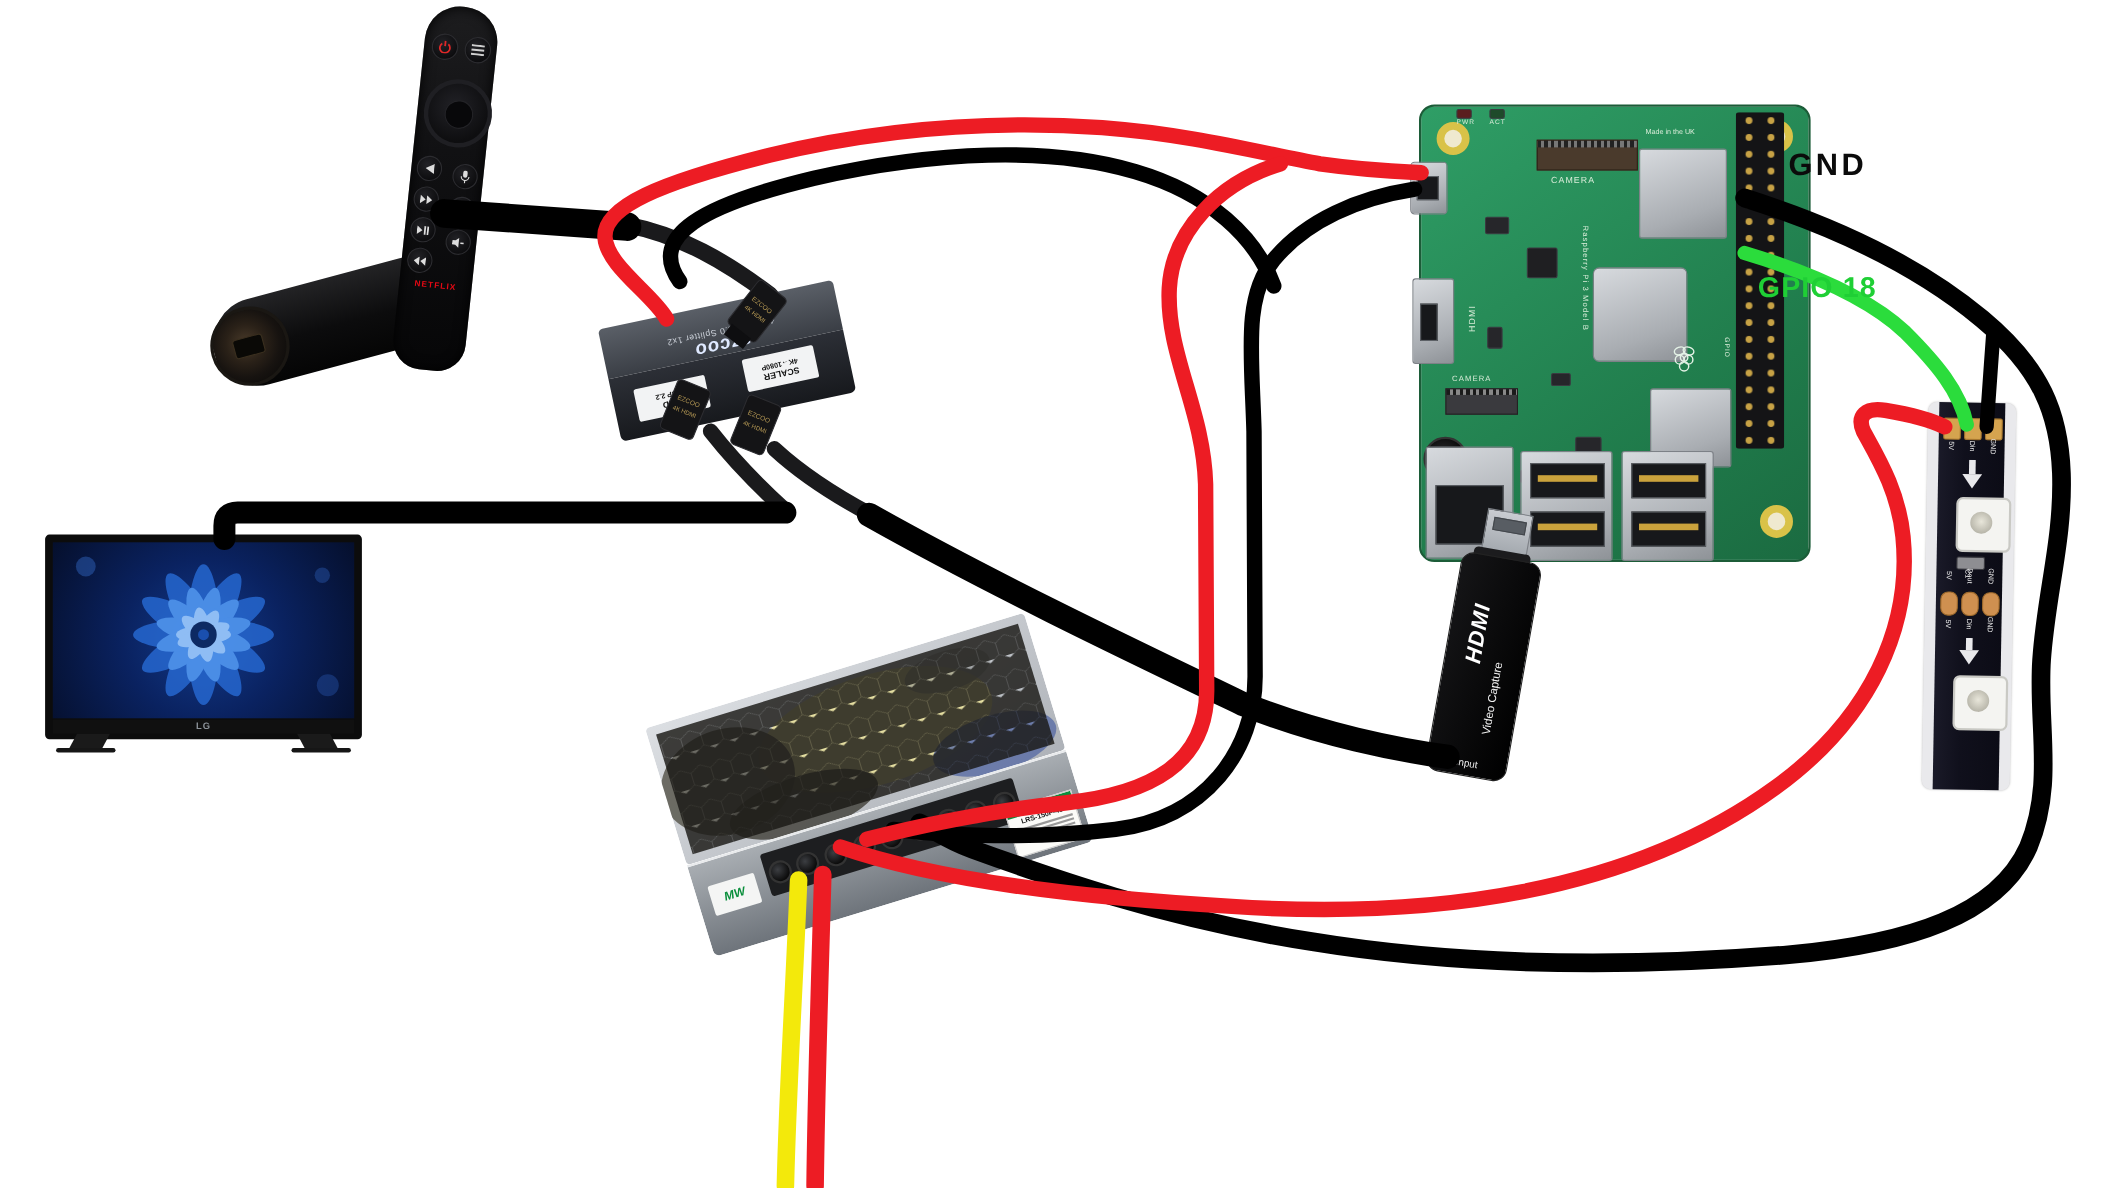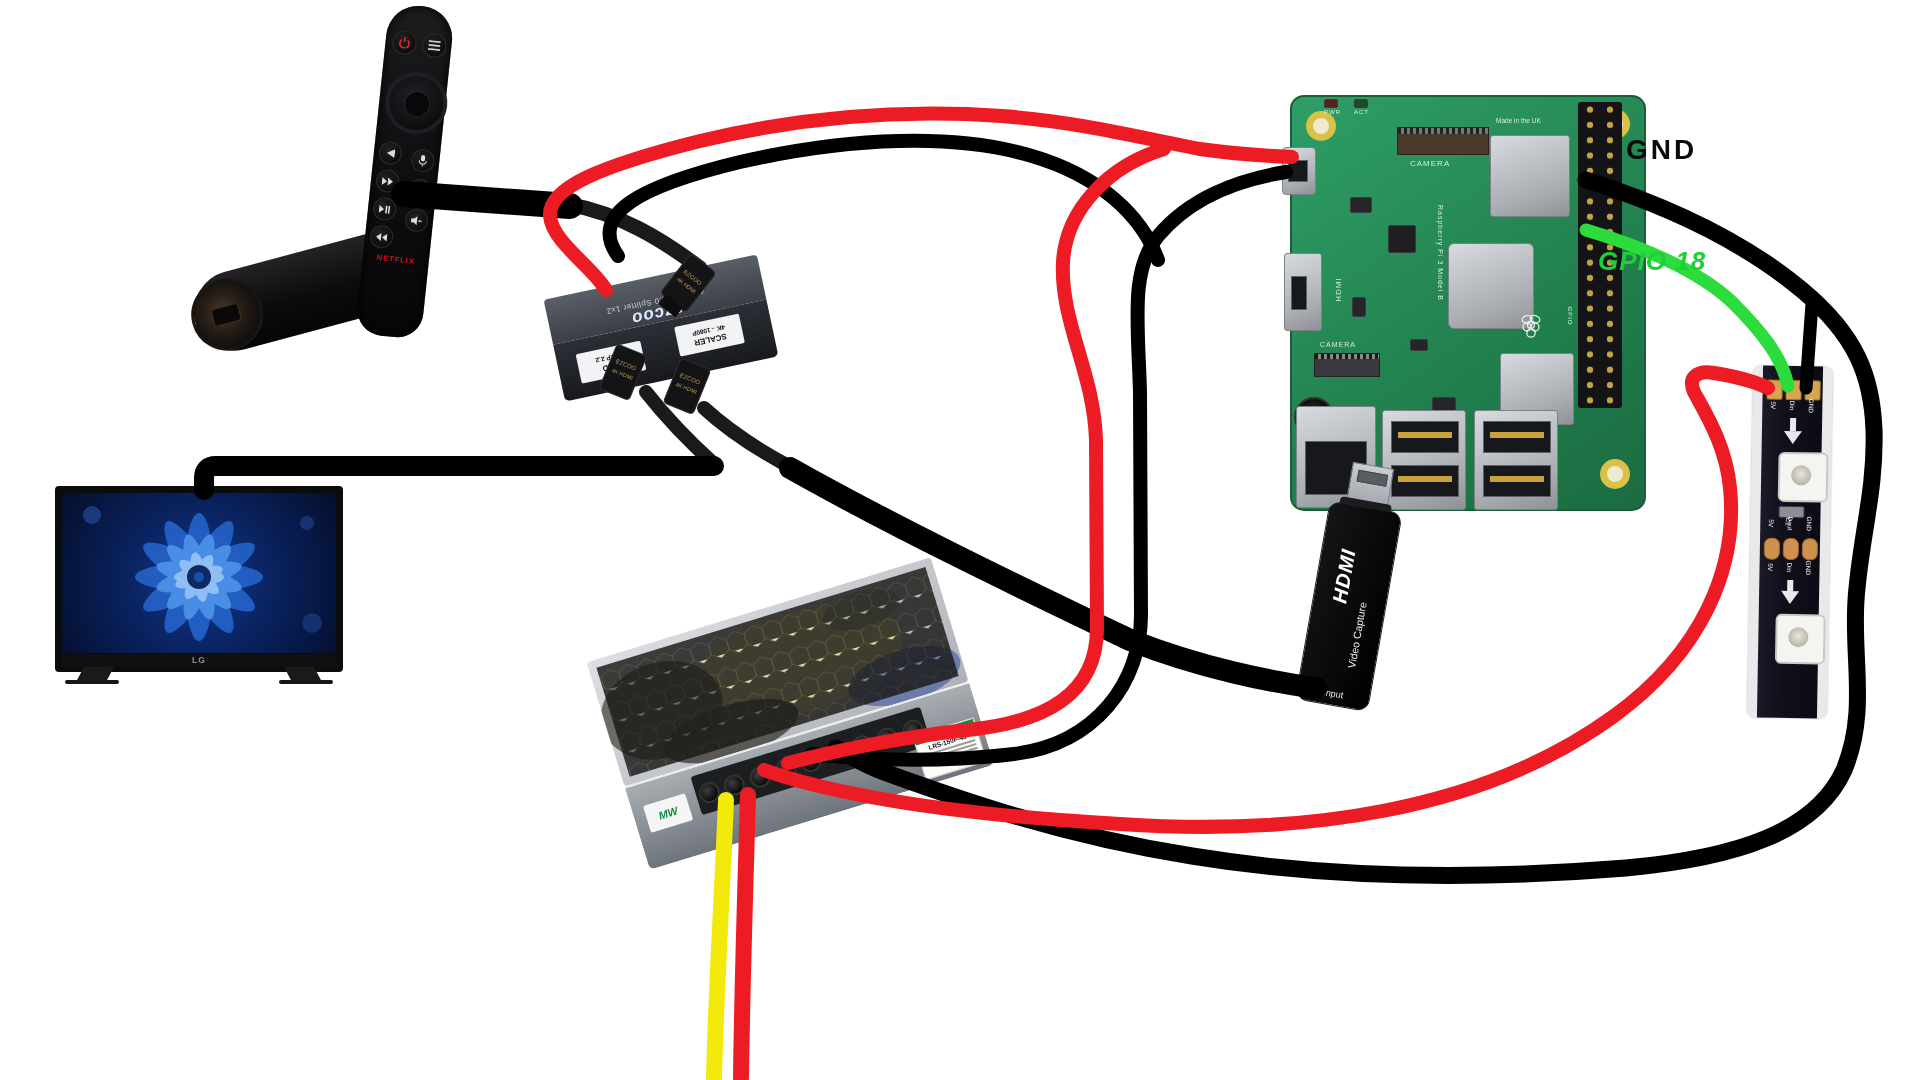--- a/index.html
+++ b/index.html
@@ -47,40 +47,40 @@
   
   .dongle{left:1312px;top:505px;width:72px;height:200px;transform:rotate(10deg);}
   .dongle-body{left:0;top:0;width:72px;height:200px;background:linear-gradient(100deg,#151517,#000);border-radius:12px;border:1px solid #222;}
   .dg-brand{left:-32px;top:58px;width:120px;height:26px;transform:rotate(-90deg);text-align:center;color:#fff;font-weight:800;font-style:italic;font-size:20px;letter-spacing:1px;}
   .dg-title{left:-10px;top:120px;width:120px;height:14px;transform:rotate(-90deg);text-align:center;color:#f2f2f2;font-size:10.5px;}
   .dg-input{left:0;bottom:6px;width:72px;text-align:center;color:#eee;font-size:9px;position:absolute;}
   .usb{left:16px;top:-42px;width:40px;height:46px;background:linear-gradient(180deg,#c9ccd1,#9aa0a6);border:1px solid #7d8187;}
   .usb-slot{left:6px;top:6px;width:28px;height:10px;background:#585d63;border:1px solid #43474c;}
 
   
-  .tv{left:55px;top:486px;width:288px;height:186px;background:#0c0c0c;border-radius:4px;padding:0;}
+  .tv{left:41px;top:486px;width:288px;height:186px;background:#0c0c0c;border-radius:4px;padding:0;}
   .tv-screen{left:7px;top:7px;width:274px;height:160px;background:radial-gradient(circle at 50% 55%,#123a8a 0%,#0a2260 45%,#050f2c 100%);overflow:hidden;}
   .tv-bar{left:7px;top:168px;width:274px;height:13px;background:#101010;color:#8b9198;font-size:8.5px;font-weight:700;text-align:center;line-height:13px;letter-spacing:1px;}
   .tv-leg{position:absolute;width:30px;height:15px;background:#1a1a1a;}
   .tv-foot{position:absolute;width:54px;height:4px;background:#161616;border-radius:2px;}
 
   
   .psu{left:610px;top:605px;width:360px;height:215px;transform:rotate(-17deg);}
   .psu-front{left:0;top:130px;width:360px;height:85px;background:linear-gradient(180deg,#a8adb2,#6e747b);border-radius:0 0 6px 6px;border-top:2px solid #e8eaec;}
   .term{left:66px;top:8px;width:240px;height:40px;background:#1d1e20;border-radius:3px;display:flex;align-items:center;justify-content:space-around;position:absolute;}
   .screw{width:17px;height:17px;border-radius:50%;background:radial-gradient(circle at 40% 35%,#3c3e42,#0c0c0c 70%);border:2px solid #333;}
   .mw-chip{left:12px;top:22px;width:44px;height:28px;background:#f4f5f4;border-radius:2px;position:absolute;text-align:center;font-size:11px;font-weight:800;color:#0a8f3c;line-height:28px;font-style:italic;}
   .lrs-label{left:290px;top:34px;width:62px;height:44px;background:#fbfbf8;border:1px solid #ccc;position:absolute;overflow:hidden;}
   .lrs-head{height:9px;background:#0a8f3c;}
   .lrs-model{font-size:6.5px;font-weight:700;color:#111;text-align:center;margin-top:2px;}
   .lrs-line{height:2px;background:#999;margin:2px 4px;}
 
   
   .lab-gnd{left:1626px;top:134px;font-size:28px;font-weight:700;letter-spacing:3px;color:#0b0b0b;}
-  .lab-gpio{left:1598px;top:246px;font-size:26px;font-weight:700;letter-spacing:1px;color:#1fcf35;font-style:italic;}
+  .lab-gpio{left:1598px;top:246px;font-size:26px;font-weight:700;letter-spacing:1px;color:#1fcf35;}
 
   .wires{left:0;top:0;z-index:30;pointer-events:none;}
   .anno{z-index:40;}
   .z5{z-index:5;} .z6{z-index:6;} .z7{z-index:7;}
 </style>
 </head>
 <body>
 
 <div id="canvas" class="nosel">
 

